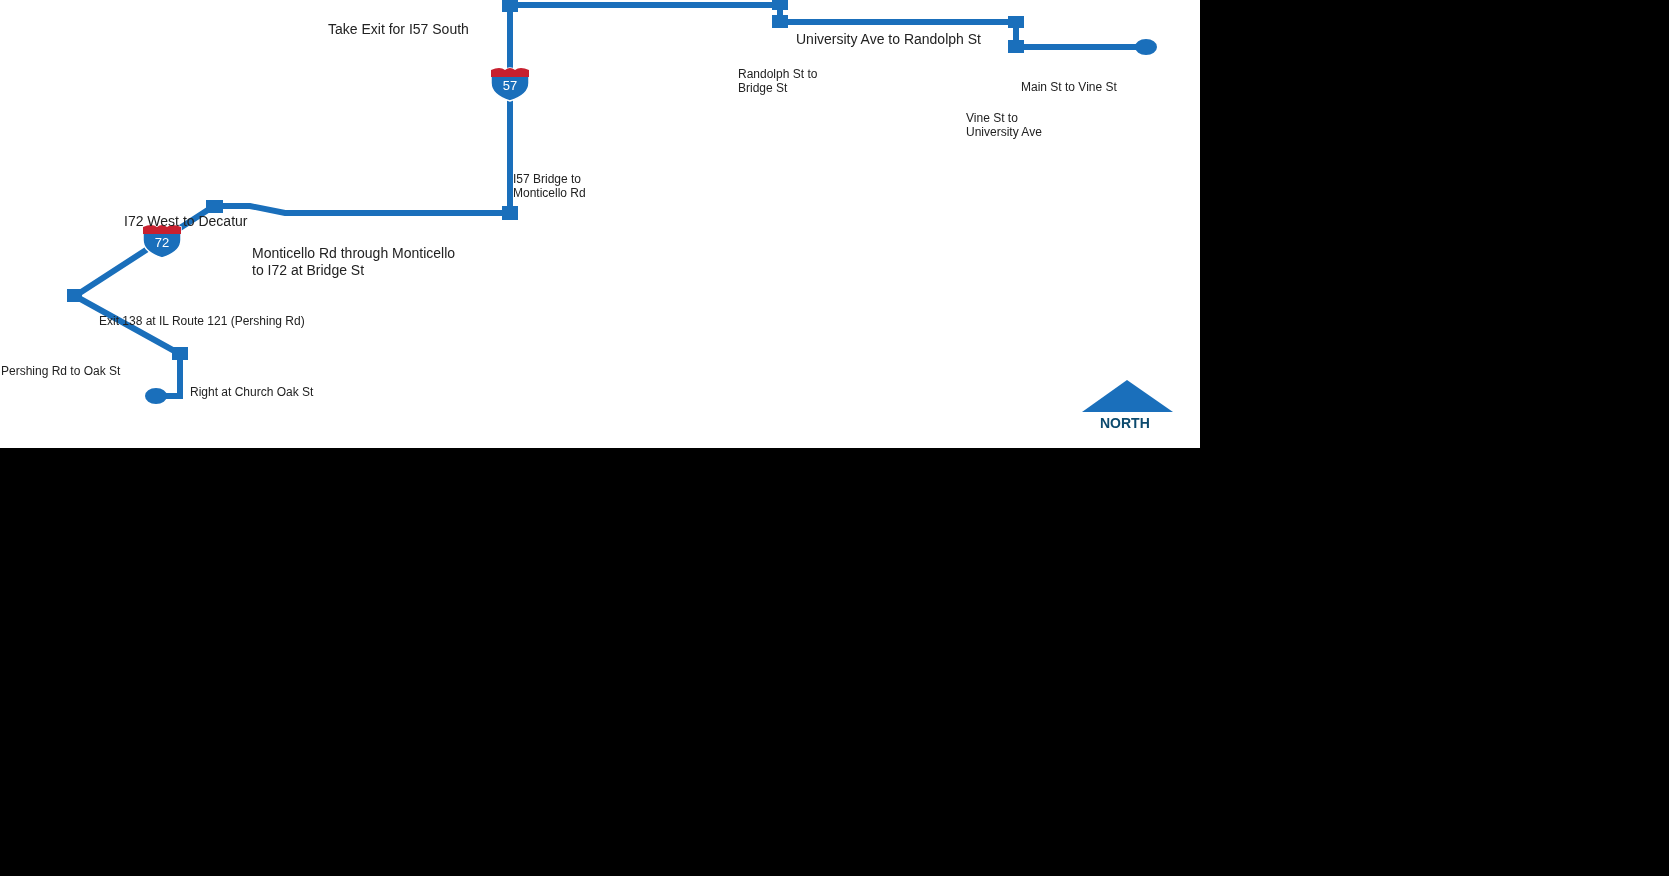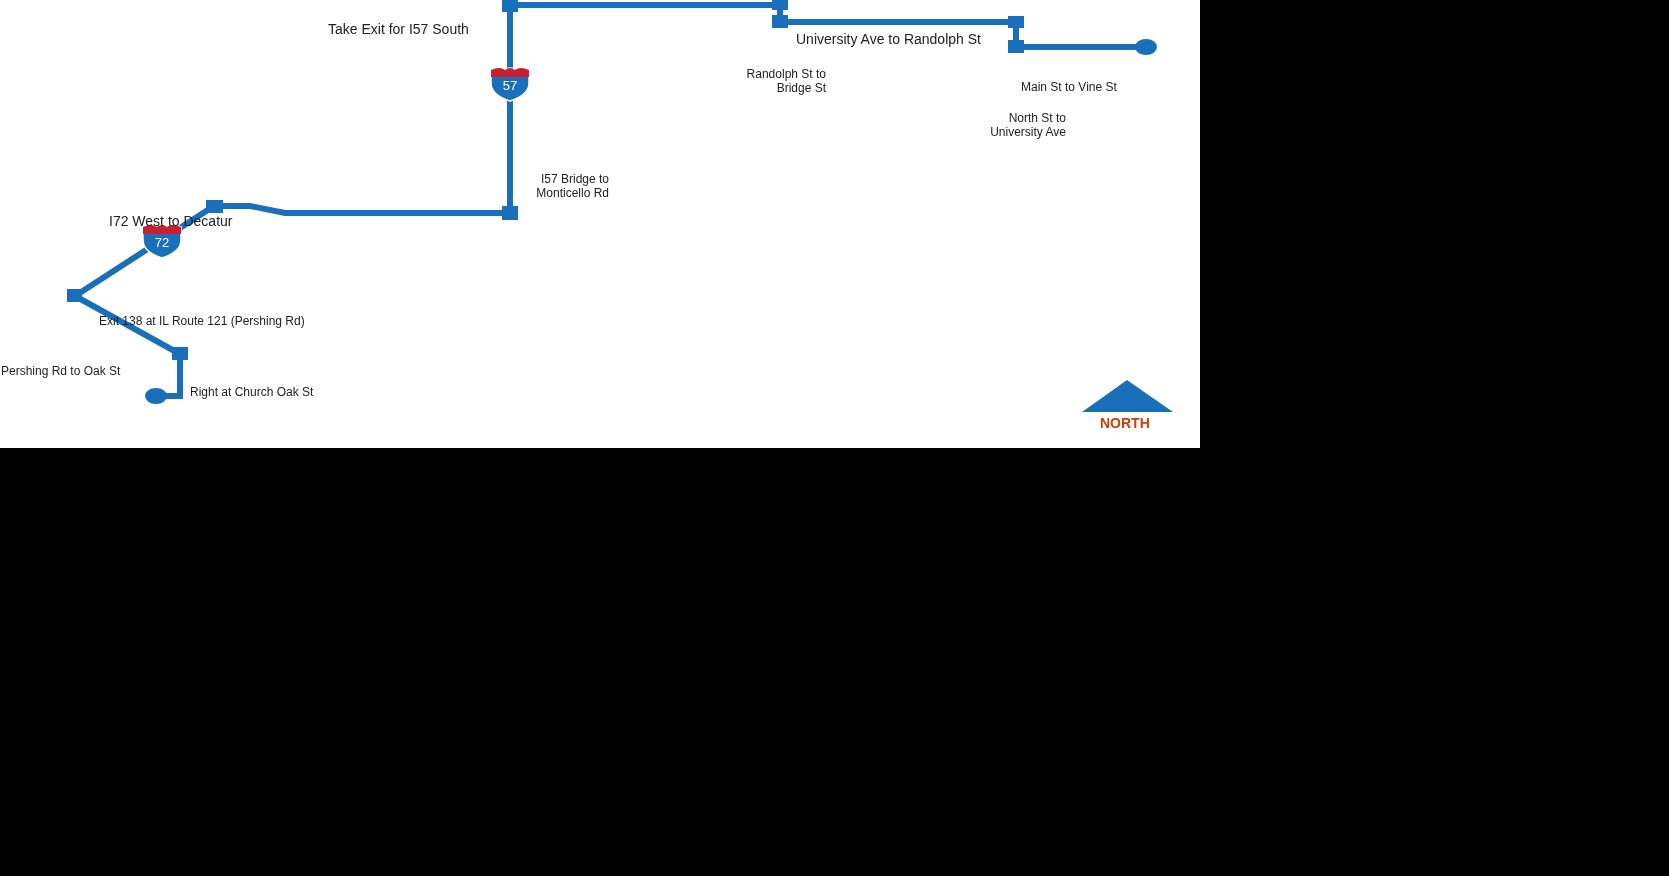--- a/index.html
+++ b/index.html
@@ -2,23 +2,23 @@
 <html><head>
 <meta charset="utf-8">
 <style>
   html, body { margin:0; padding:0; background:#000; }
   body { width:1669px; height:876px; position:relative; overflow:hidden; font-family:"Liberation Sans", sans-serif; }
   #map { position:absolute; left:0; top:0; width:1200px; height:448px; background:#fff; overflow:hidden; }
   svg { position:absolute; left:0; top:0; }
   .lbl { position:absolute; color:#222; font-family:"Liberation Sans", sans-serif; white-space:nowrap; line-height:1.2;margin-top:30px; }
   .lbl.big { font-size:14px; }
   .lbl.sm { font-size:12px; }
-  .center { text-align:right; }
+  .center { text-align:left; }
   .dest { position:absolute; color:#1a6fbb; font-weight:bold; font-size:14px; text-align:center; line-height:17px; white-space:nowrap; }
-  .north-lbl { position:absolute; color:#c2410c; font-weight:bold; font-size:14px; }
+  .north-lbl { position:absolute; color:#0c4a6e; font-weight:bold; font-size:14px; }
   .shield-num { font-family:"Liberation Sans", sans-serif; font-size:13px; fill:#fff; text-anchor:middle; }
 </style>
 </head>
 <body>
 
 <div id="map">
   <svg width="1200" height="448" viewBox="0 0 1200 448">
 
     <g fill="none" stroke="#1a6fbb" stroke-width="6" stroke-linejoin="miter">
 
@@ -59,31 +59,35 @@
   <div class="lbl big" style="left:796px; top:1px;">University Ave to Randolph St</div>
 
   <div class="lbl sm center" style="left:738px; top:37px; width:88px;">
     <div>Randolph St to</div>
     <div>Bridge St</div>
   </div>
 
   <div class="lbl sm" style="left:1021px; top:50px;">Main St to Vine St</div>
 
   <div class="lbl sm center" style="left:966px; top:81px; width:100px;">
-    <div>North St to</div>
+    <div>Vine St to</div>
     <div>University Ave</div>
   </div>
 
   <div class="lbl sm center" style="left:513px; top:142px; width:96px;">
     <div>I57 Bridge to</div>
     <div>Monticello Rd</div>
   </div>
 
-  <div class="lbl big" style="left:109px; top:183px;">I72 West to Decatur</div>
+  <div class="lbl big" style="left:124px; top:183px;">I72 West to Decatur</div>
 
+  <div class="lbl big center" style="left:252px; top:215px; width:248px;">
+    <div>Monticello Rd through Monticello</div>
+    <div>to I72 at Bridge St</div>
+  </div>
 
   <div class="lbl sm" style="left:99px; top:284px;">Exit 138 at IL Route 121 (Pershing Rd)</div>
   <div class="lbl sm" style="left:1px; top:334px;">Pershing Rd to Oak St</div>
   <div class="lbl sm" style="left:190px; top:355px;">Right at Church Oak St</div>
 
 
   <div class="north-lbl" style="left:1100px; top:415px;">NORTH</div>
 </div>
 
 </body></html>

